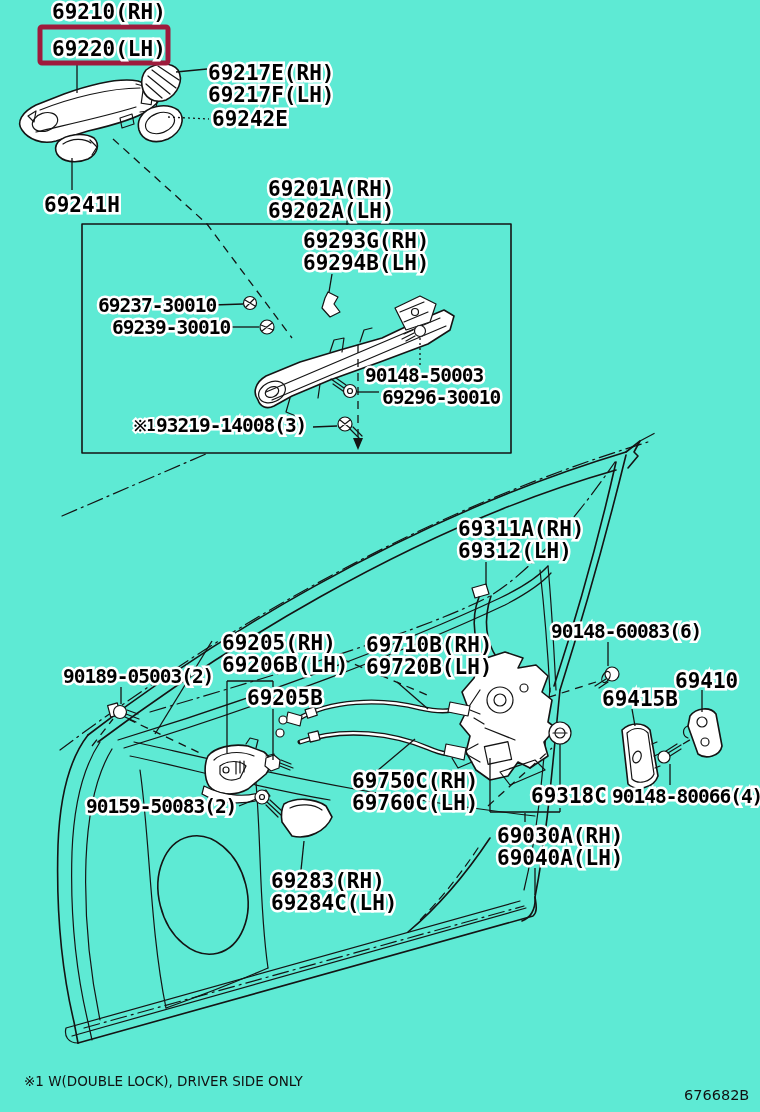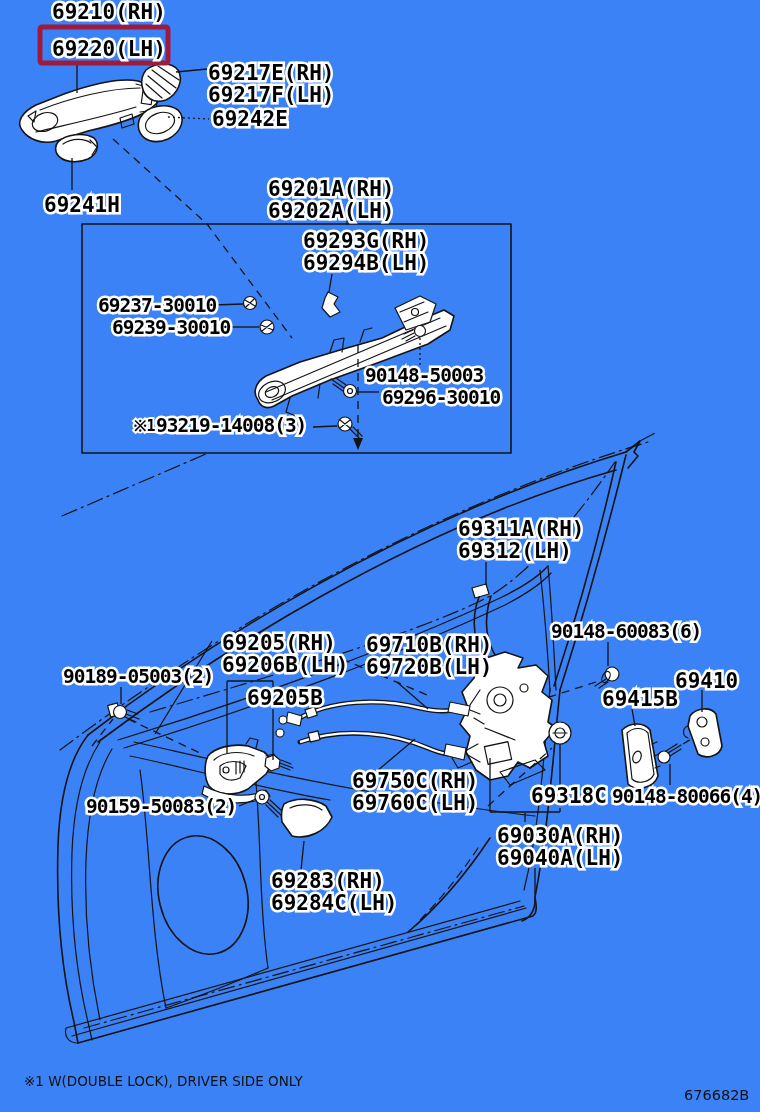--- a/index.html
+++ b/index.html
@@ -1,16 +1,16 @@
 <!DOCTYPE html>
 <html><head>
 <meta charset="utf-8">
 <style>
   html,body { margin:0; padding:0; background:#ffffff; }
-  #stage { position:relative; width:760px; height:1112px; background:#3b82f6; overflow:hidden; }
+  #stage { position:relative; width:760px; height:1112px; background:#5eead4; overflow:hidden; }
   svg { display:block; }
   .lbl {
     font-family:"DejaVu Sans Mono","Liberation Mono",monospace;
     font-weight:bold; font-size:21px; fill:#000;
     paint-order:stroke fill; stroke:#ffffff; stroke-width:5px;
     white-space:pre;
   }
   .lbl-long {
     font-family:"DejaVu Sans Mono","Liberation Mono",monospace;
     font-weight:bold; font-size:19.5px; letter-spacing:-1px; fill:#000;

